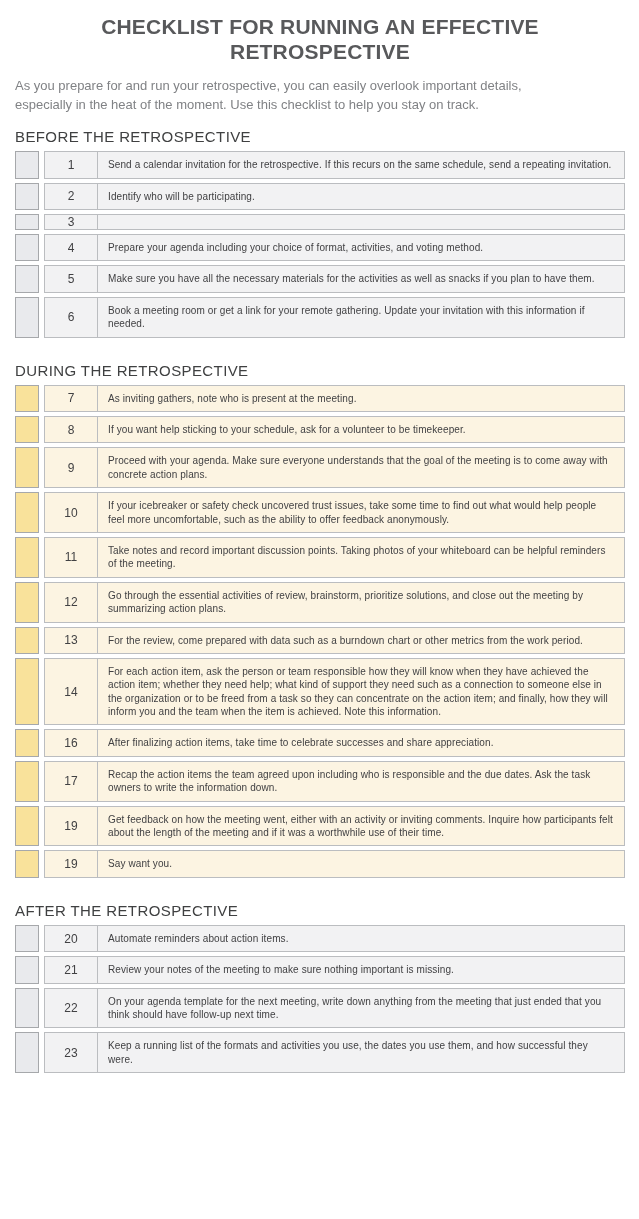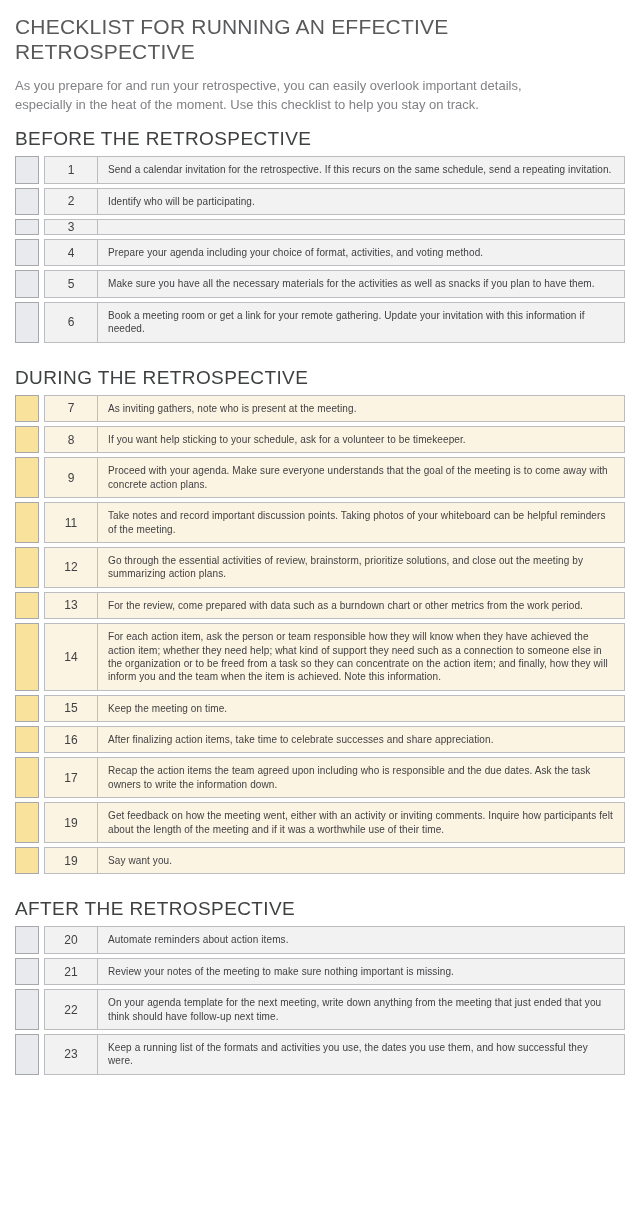--- a/index.html
+++ b/index.html
@@ -11,35 +11,36 @@
     width: 639px;
     font-family: "Liberation Sans", sans-serif;
     -webkit-font-smoothing: antialiased;
   }
   .page {
     padding: 8px 14px 18px 15px;
     box-sizing: border-box;
   }
   .page-title {
     font-size: 21px;
-    font-weight: normal;
+    font-weight: bold;
     color: var(--title-text, #58595B);
     letter-spacing: 0.2px;
     margin: 6px 0 13px 0;
     line-height: 1.2;
+    text-align: center;
   }
   .intro {
     font-size: 13px;
     color: var(--intro-text, #808285);
     line-height: 1.42;
     max-width: 565px;
     margin: 8px 0 10px 0;
   }
   .section-heading {
-    font-size: 19px;
+    font-size: 15px;
     font-weight: 400;
     color: var(--heading-text, #3F4041);
     letter-spacing: 0.4px;
     margin: 24px 0 6px 0;
   }
   .section:first-of-type .section-heading { margin-top: 14px; }
   .check-table {
     display: flex;
     flex-direction: column;
     gap: 4px;
@@ -160,20 +161,27 @@
           <div class="check-row">
             <div class="check-cell"></div>
             <div class="row-body">
               <div class="num-cell">9</div>
               <div class="text-cell">Proceed with your agenda. Make sure everyone understands that the goal of the meeting is to come away with concrete action plans.</div>
             </div>
           </div>
           <div class="check-row">
             <div class="check-cell"></div>
             <div class="row-body">
+              <div class="num-cell">10</div>
+              <div class="text-cell">If your icebreaker or safety check uncovered trust issues, take some time to find out what would help people feel more uncomfortable, such as the ability to offer feedback anonymously.</div>
+            </div>
+          </div>
+          <div class="check-row">
+            <div class="check-cell"></div>
+            <div class="row-body">
               <div class="num-cell">11</div>
               <div class="text-cell">Take notes and record important discussion points. Taking photos of your whiteboard can be helpful reminders of the meeting.</div>
             </div>
           </div>
           <div class="check-row">
             <div class="check-cell"></div>
             <div class="row-body">
               <div class="num-cell">12</div>
               <div class="text-cell">Go through the essential activities of review, brainstorm, prioritize solutions, and close out the meeting by summarizing action plans.</div>
             </div>
@@ -183,27 +191,20 @@
             <div class="row-body">
               <div class="num-cell">13</div>
               <div class="text-cell">For the review, come prepared with data such as a burndown chart or other metrics from the work period.</div>
             </div>
           </div>
           <div class="check-row">
             <div class="check-cell"></div>
             <div class="row-body">
               <div class="num-cell">14</div>
               <div class="text-cell">For each action item, ask the person or team responsible how they will know when they have achieved the action item; whether they need help; what kind of support they need such as a connection to someone else in the organization or to be freed from a task so they can concentrate on the action item; and finally, how they will inform you and the team when the item is achieved. Note this information.</div>
-            </div>
-          </div>
-          <div class="check-row">
-            <div class="check-cell"></div>
-            <div class="row-body">
-              <div class="num-cell">15</div>
-              <div class="text-cell">Keep the meeting on time.</div>
             </div>
           </div>
           <div class="check-row">
             <div class="check-cell"></div>
             <div class="row-body">
               <div class="num-cell">16</div>
               <div class="text-cell">After finalizing action items, take time to celebrate successes and share appreciation.</div>
             </div>
           </div>
           <div class="check-row">

